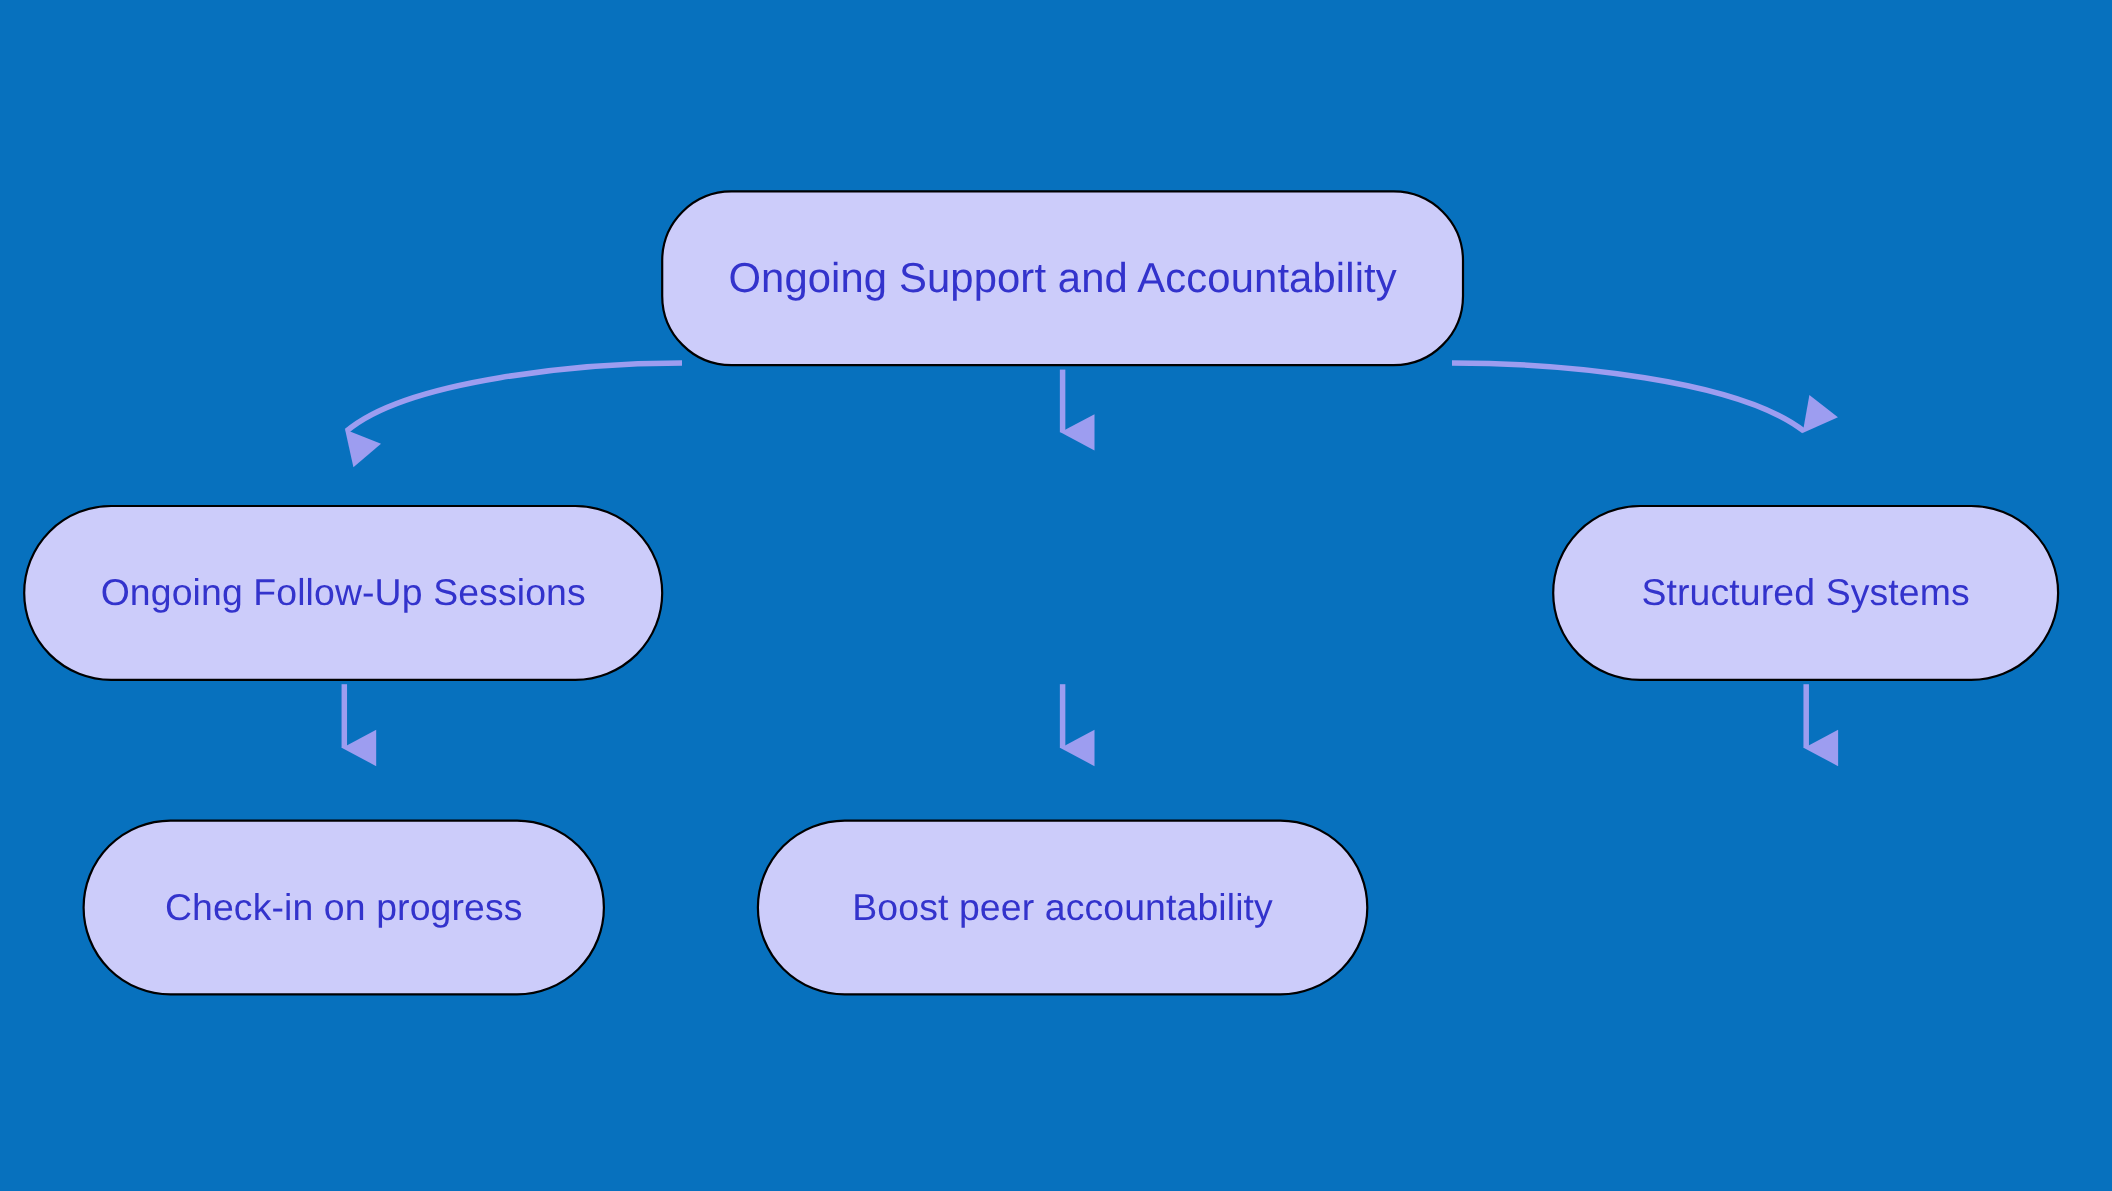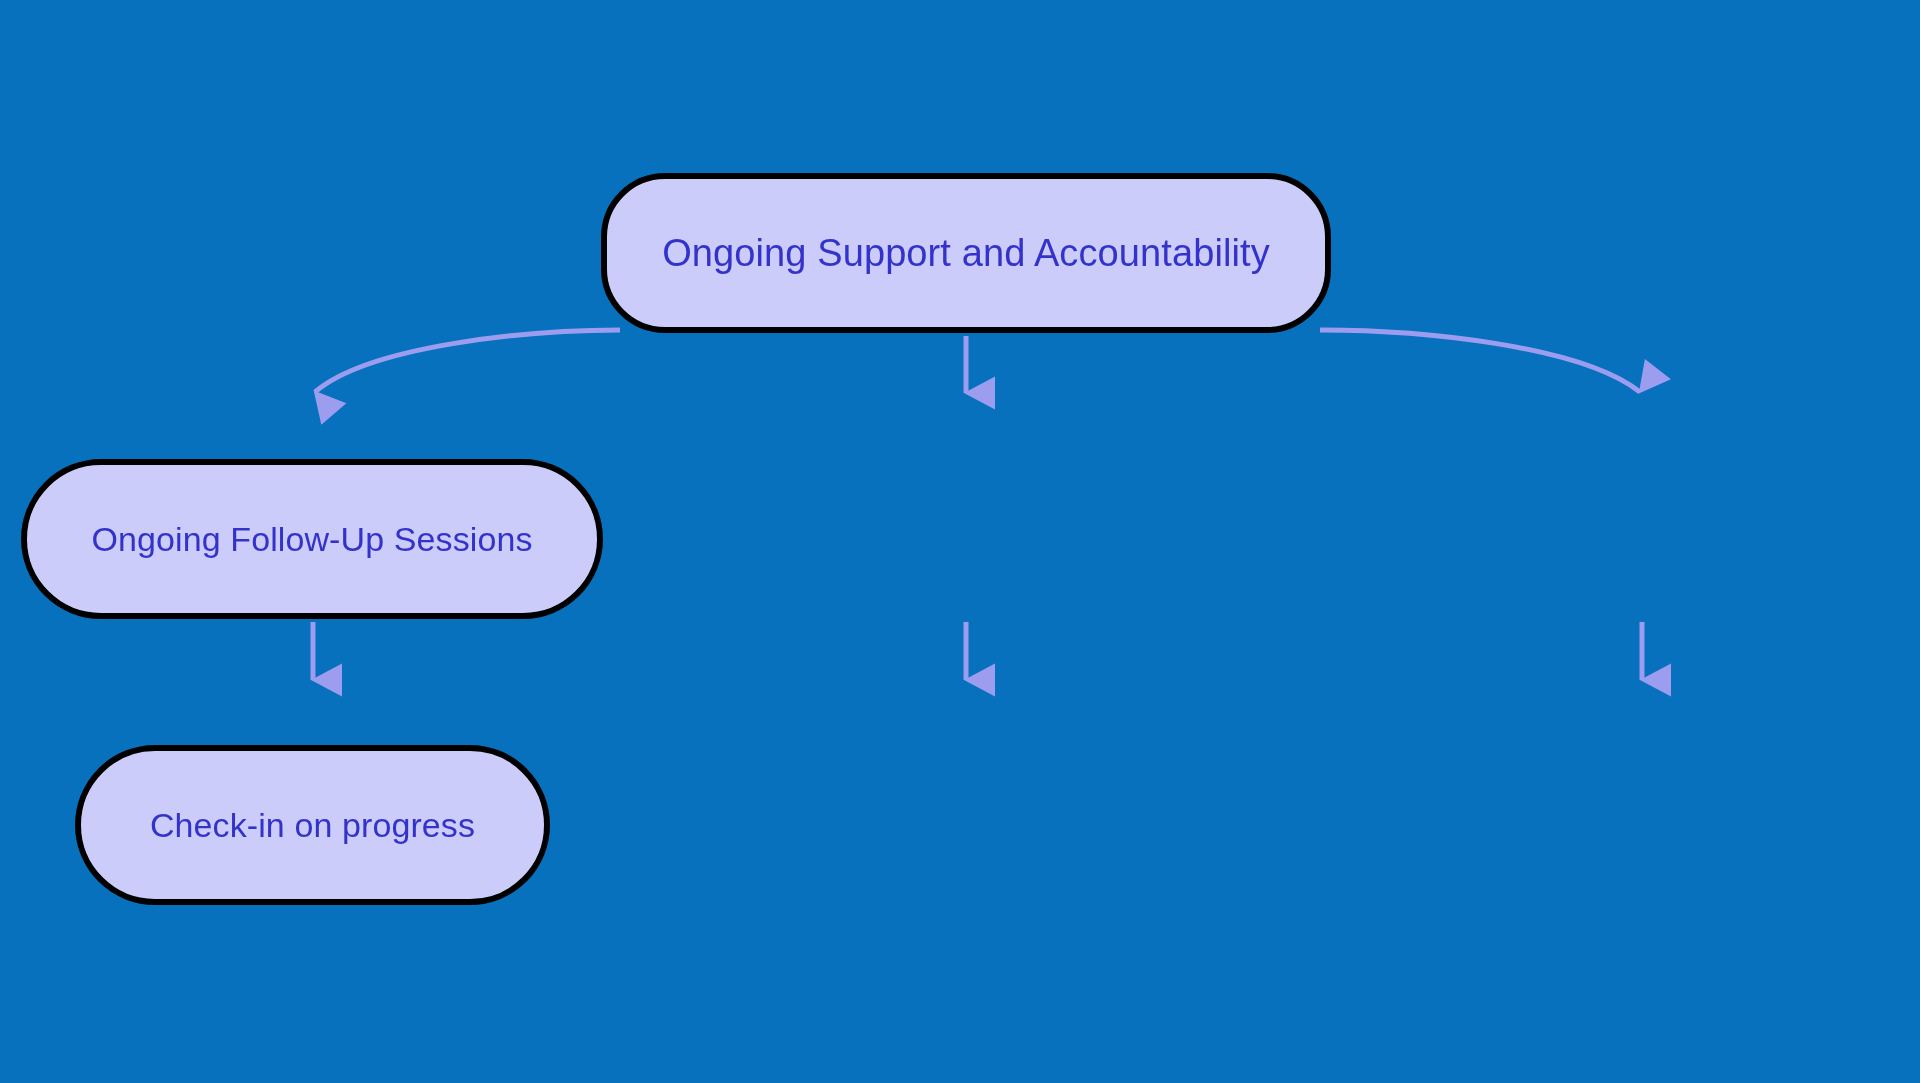--- a/index.html
+++ b/index.html
@@ -21,21 +21,21 @@
     left: 0;
     top: 0;
     width: 1920px;
     height: 1083px;
     pointer-events: none;
   }
   .node {
     position: absolute;
     box-sizing: border-box;
     background: #ccccfa;
-    border: 6px solid #000000;
+    border: 2px solid #000000;
     border-radius: 999px;
     display: flex;
     align-items: center;
     justify-content: center;
     color: #3333cc;
     text-align: center;
     white-space: nowrap;
     letter-spacing: 0.1px;
   }
   .node-label {
@@ -126,20 +126,26 @@
 
   <div class="node" id="node-root">
     <span class="node-label">Ongoing Support and Accountability</span>
   </div>
 
   <div class="node" id="node-regular-followup">
     <span class="node-label">Ongoing Follow-Up Sessions</span>
   </div>
 
 
+  <div class="node" id="node-structured-systems">
+    <span class="node-label">Structured Systems</span>
+  </div>
 
   <div class="node" id="node-checkin">
     <span class="node-label">Check-in on progress</span>
   </div>
 
+  <div class="node" id="node-boost-peer">
+    <span class="node-label">Boost peer accountability</span>
+  </div>
 
 
 </div>
 
 </body></html>

